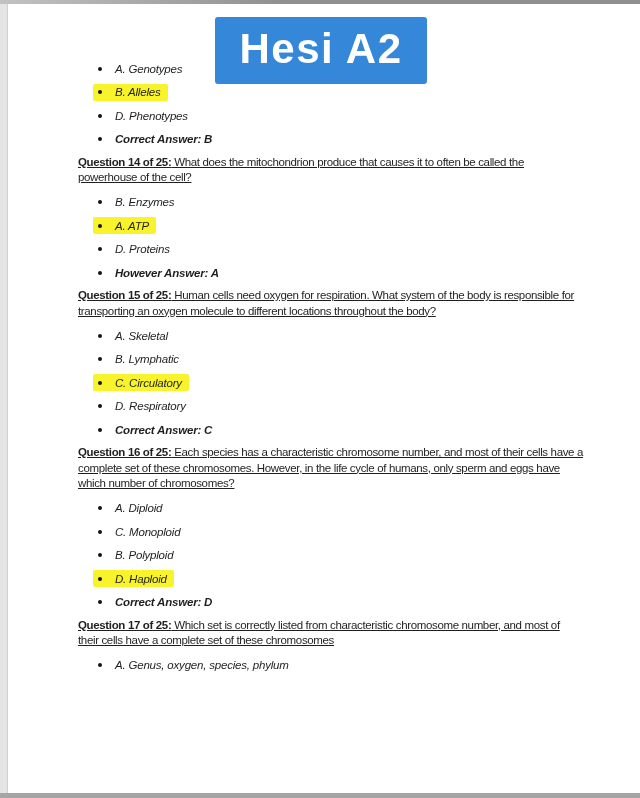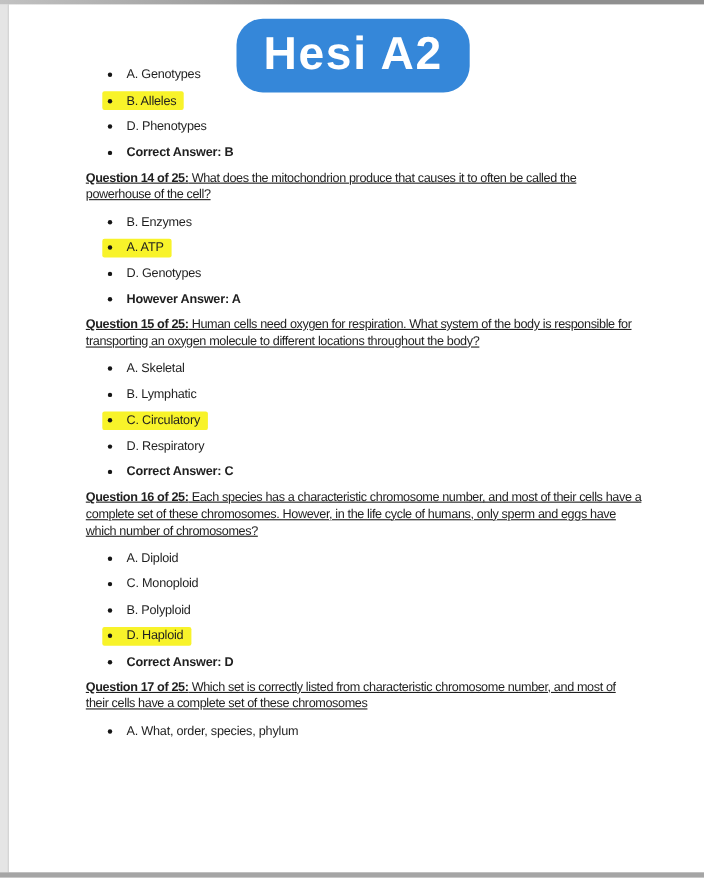--- a/index.html
+++ b/index.html
@@ -28,46 +28,47 @@
     background: var(--edge-strip, #e5e5e5);
     border-right: 1px solid var(--edge-line, #d0d0d0);
     z-index: 4;
   }
 
   
   .badge {
     position: absolute; left: 215px; top: 17px;
     width: 212px; height: 67px;
     background: var(--badge-bg, #3587d9);
-    border-radius: 24px;
+    border-radius: 3px;
     display: flex; align-items: center; justify-content: center;
     z-index: 3;
   }
   .badge-label {
     color: #ffffff;
     font-size: 42px;
     font-weight: 700;
     letter-spacing: 1.5px;
     line-height: 1;
     padding-bottom: 3px;
   }
 
   
   .doc {
     position: absolute; left: 78px; top: 60px; width: 494px;
     font-size: 11.5px;
     z-index: 2;
   }
   .bullet-row {
-    display: flex; align-items: center;
+    display: flex; 
     height: 16px;
     margin: 0 0 7.5px 0;
     padding-left: 15px;
     letter-spacing: -0.2px;
     white-space: nowrap;
+    font-style: italic;
   }
   .wrap {
     display: inline-flex; align-items: center;
     height: 17px;
     padding: 0 7px 0 5px;
     border-radius: 2px;
     background: transparent;
   }
   .wrap.hl { background: var(--highlight, #f8f32a); }
   .dot {
@@ -131,21 +132,21 @@
     </div>
     <div class="bullet-row">
       <span class="wrap hl">
         <span class="dot"></span>
         <span class="btxt">A. ATP</span>
       </span>
     </div>
     <div class="bullet-row">
       <span class="wrap">
         <span class="dot"></span>
-        <span class="btxt">D. Genotypes</span>
+        <span class="btxt">D. Proteins</span>
       </span>
     </div>
     <div class="bullet-row">
       <span class="wrap">
         <span class="dot"></span>
         <span class="btxt bold">However Answer: A</span>
       </span>
     </div>
     <p class="question"><b>Question 15 of 25:</b><span> Human cells need oxygen for respiration. What system of the body is responsible for</span><br><span>transporting an oxygen molecule to different locations throughout the body?</span></p>
     <div class="bullet-row">
@@ -206,16 +207,16 @@
     <div class="bullet-row">
       <span class="wrap">
         <span class="dot"></span>
         <span class="btxt bold">Correct Answer: D</span>
       </span>
     </div>
     <p class="question"><b>Question 17 of 25:</b><span> Which set is correctly listed from characteristic chromosome number, and most of</span><br><span>their cells have a complete set of these chromosomes</span></p>
     <div class="bullet-row">
       <span class="wrap">
         <span class="dot"></span>
-        <span class="btxt">A. What, order, species, phylum</span>
+        <span class="btxt">A. Genus, oxygen, species, phylum</span>
       </span>
     </div>
   </div>
 
 </body></html>

